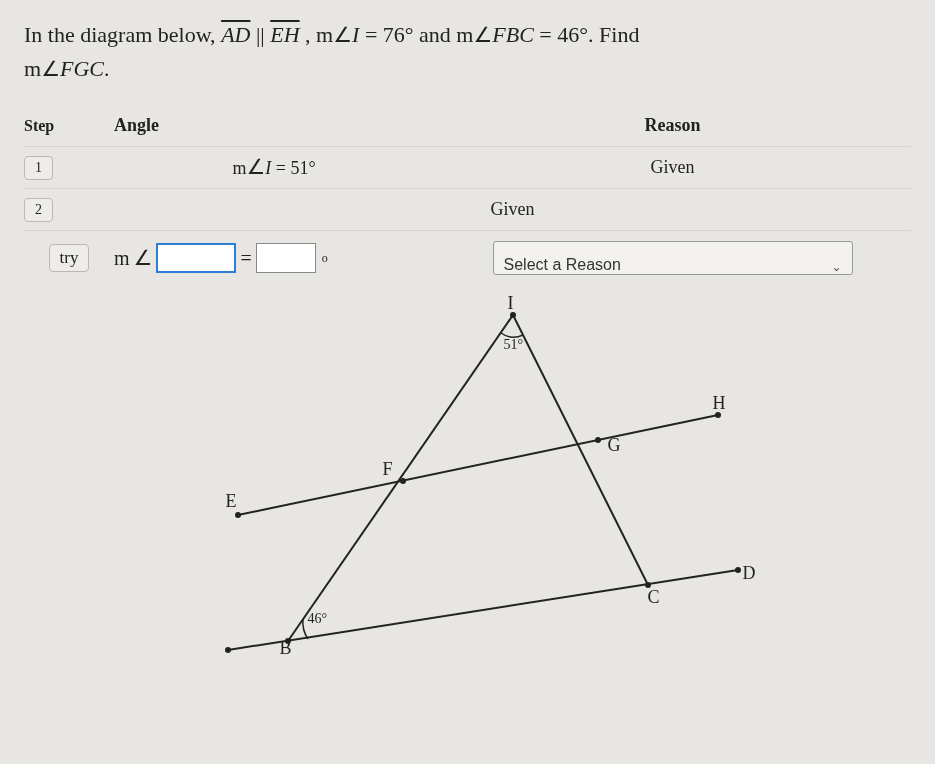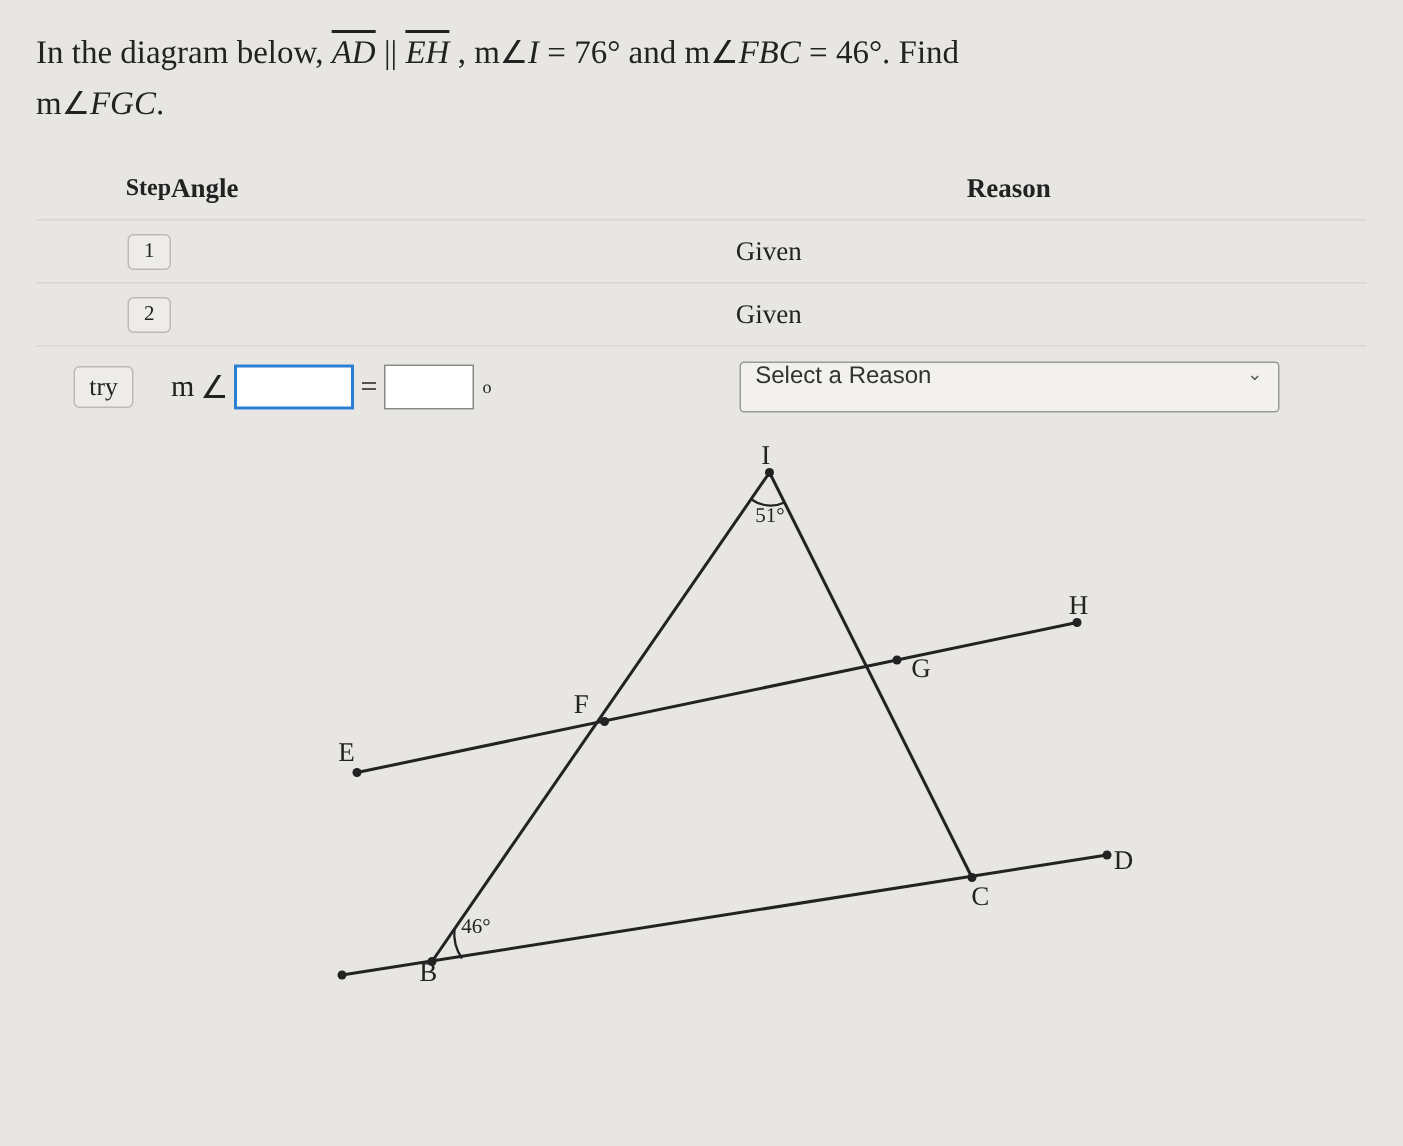--- a/index.html
+++ b/index.html
@@ -22,21 +22,21 @@
   .table-area {
     padding: 10px 24px 0 24px;
   }
   .proof-row {
     display: flex;
     align-items: center;
     min-height: 42px;
     border-bottom: 1px solid #d8d5cf;
   }
   .hdr { font-weight: bold; }
-  .col-step { width: 90px; text-align: right; font-size: 16px;}
+  .col-step { width: 90px; text-align: left; font-size: 16px;}
   .col-angle { width: 320px; font-size: 18px; }
   .col-reason { flex: 1; font-size: 18px; }
   .step-box, .try-box {
     display: inline-block;
     border: 1px solid #bdb9b2;
     border-radius: 4px;
     padding: 3px 10px;
     font-size: 14px;
     background: #edece8;
   }
@@ -63,21 +63,21 @@
     border: 1px solid #888;
     background: #fff;
   }
   .deg-sup { font-size: 12px; vertical-align: super; margin-left: 2px;}
   .reason-select {
     width: 360px;
     height: 34px;
     border: 1px solid #999;
     background: #f3f1ed;
     display: flex;
-    align-items: flex-start;
+    align-items: flex-end;
     justify-content: space-between;
     padding: 0 10px;
     font-size: 16px;
     font-family: Arial, sans-serif;
     color: #333;
     border-radius: 3px;
     cursor: pointer;
     gap: 44px;
   }
   .chev { font-size: 12px; color: #555; }
@@ -114,20 +114,23 @@
 
 <div class="table-area">
   <div class="proof-row hdr">
     <div class="col-step">Step</div>
     <div class="col-angle" style="text-align:left;">Angle</div>
     <div class="col-reason" style="text-align:center;">Reason</div>
   </div>
 
   <div class="proof-row">
     <div class="col-step"><span class="step-box">1</span></div>
+    <div class="col-angle" style="text-align:center;">
+      <span>m</span><span class="angle-sym">∠</span><span class="ital">I</span><span> = 51°</span>
+    </div>
     <div class="col-reason" style="text-align:center;">Given</div>
   </div>
 
   <div class="proof-row">
     <div class="col-step"><span class="step-box">2</span></div>
     <div class="col-reason" style="text-align:center;">Given</div>
   </div>
 
   <div class="try-row">
     <div class="col-step"><span class="try-box">try</span></div>

